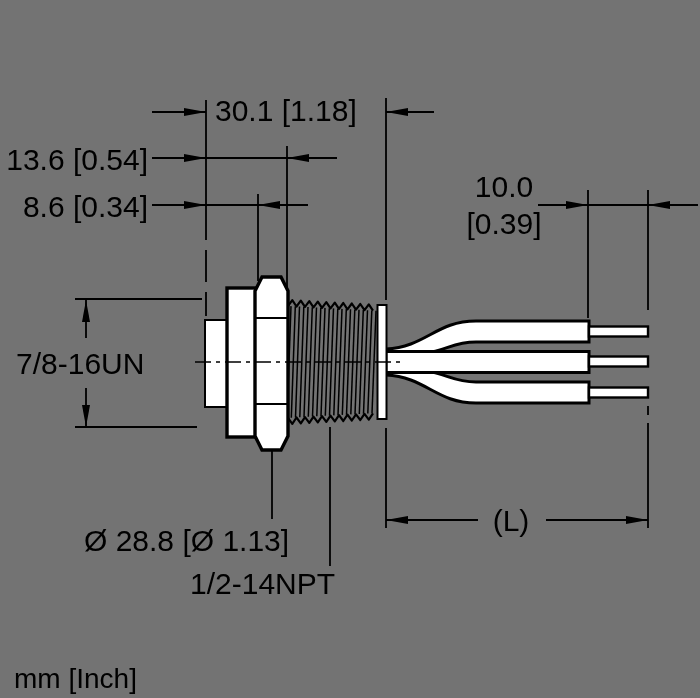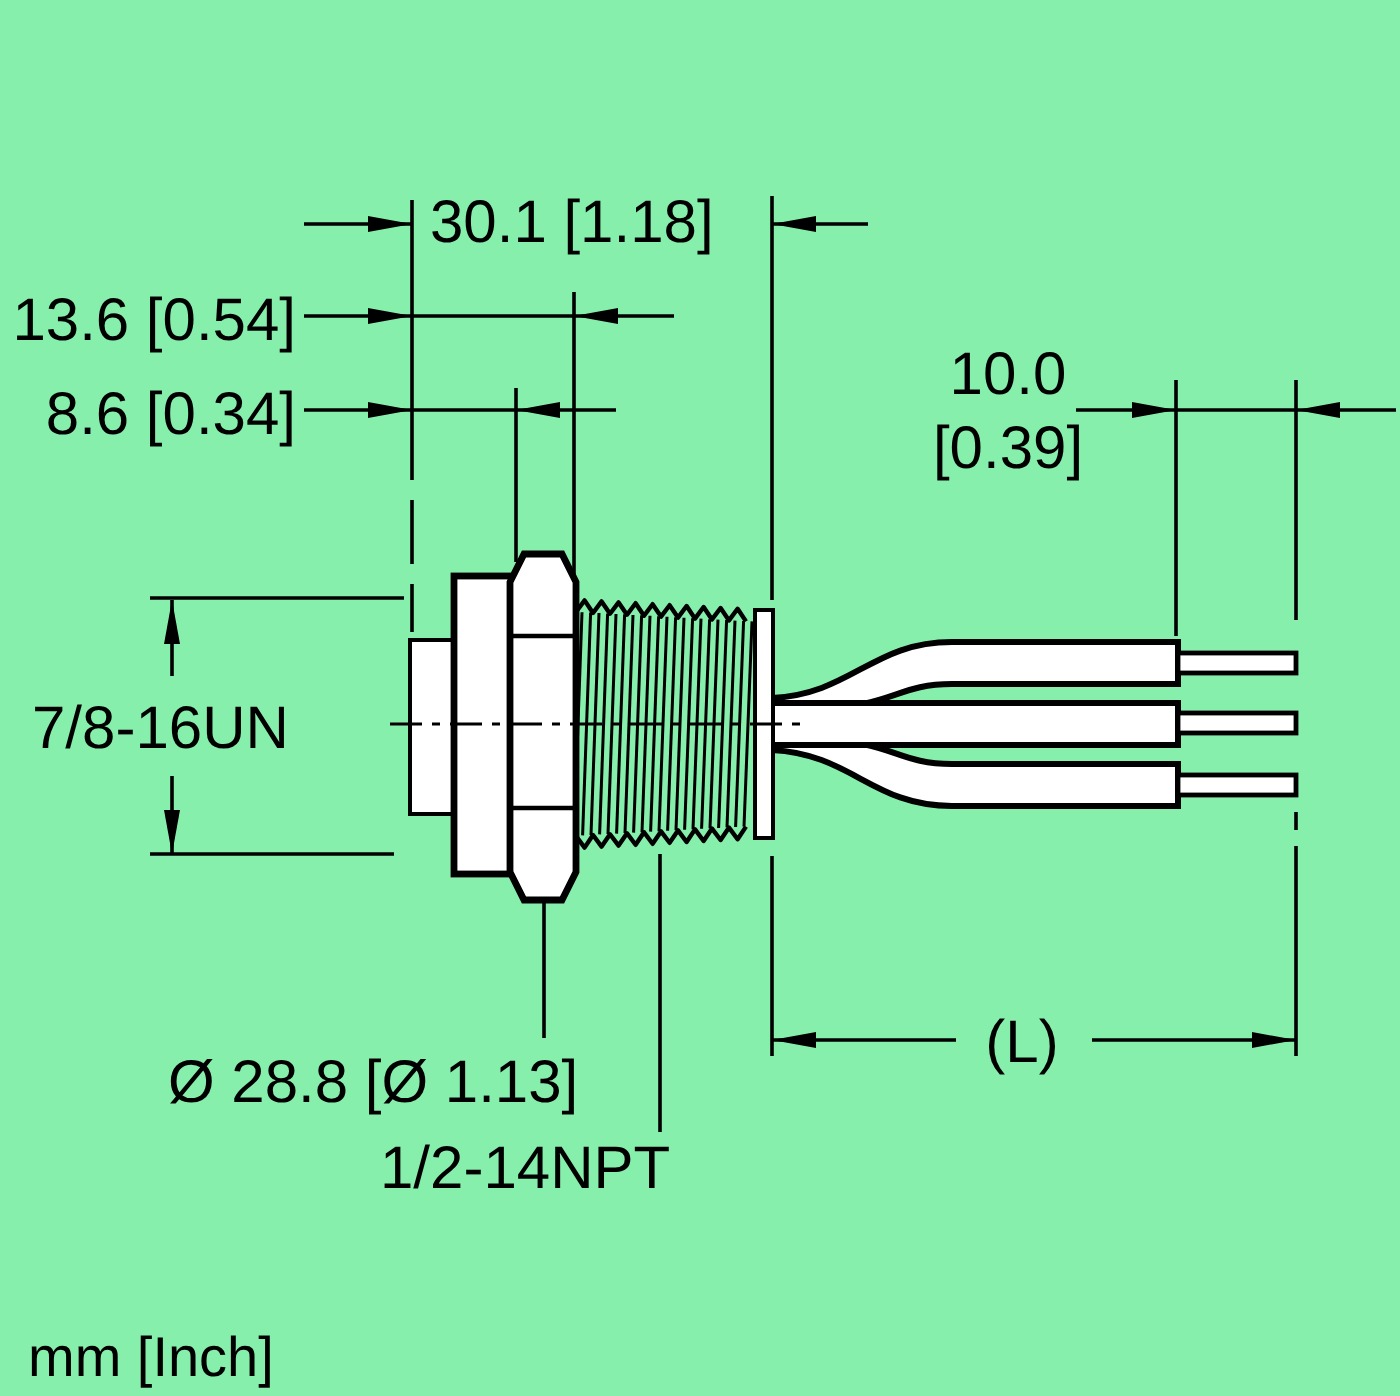--- a/index.html
+++ b/index.html
@@ -1,16 +1,16 @@
 <!DOCTYPE html>
 <html><head>
 <meta charset="utf-8">
 <style>
   html,body{margin:0;padding:0;background:#ffffff;}
-  .stage{position:relative;width:700px;height:698px;background:#86efac;overflow:hidden;}
+  .stage{position:relative;width:700px;height:698px;background:#737373;overflow:hidden;}
   svg{display:block;}
   .dim{stroke:#000;stroke-width:1.8;fill:none;}
   .ext{stroke:#000;stroke-width:1.8;fill:none;}
   .arrow{fill:#000;stroke:none;}
   .part{stroke:#000;stroke-width:3.4;fill:#fff;}
   .part-thin{stroke:#000;stroke-width:2;fill:#fff;}
   .hexline{stroke:#000;stroke-width:2.2;fill:none;}
   .wire{stroke:#000;stroke-width:3;fill:#fff;}
   .cond{stroke:#000;stroke-width:2.4;fill:#fff;}
   .thread{stroke:#000;stroke-width:1.5;fill:none;}

